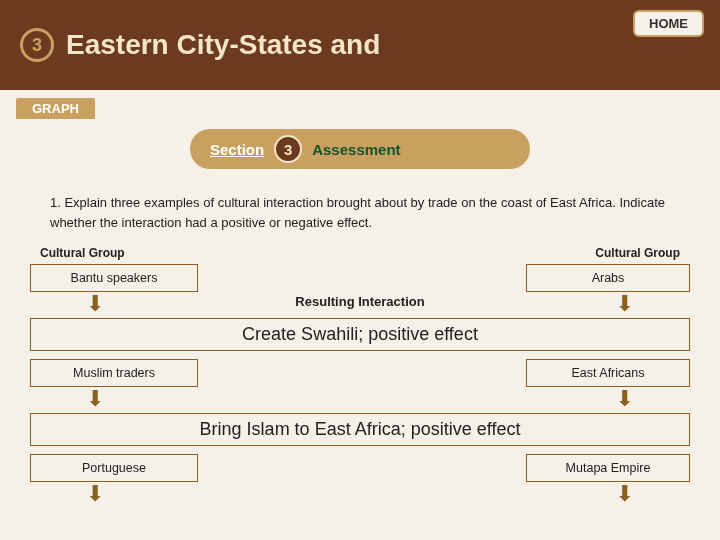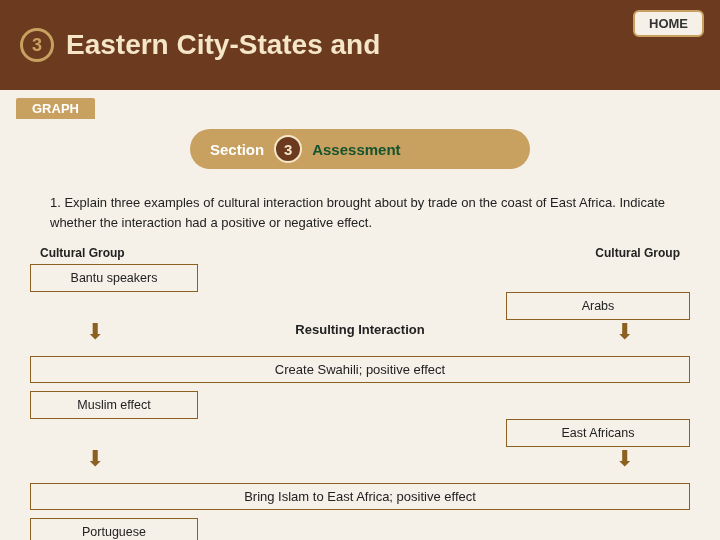--- a/index.html
+++ b/index.html
@@ -82,20 +82,21 @@
       margin: 10px 0 14px 0;
       width: 340px;
       margin-left: auto;
       margin-right: auto;
     }
     .section-label {
       color: #fff;
       font-size: 15px;
       font-weight: bold;
       margin-right: 10px;
+      text-decoration: underline;
     }
     .section-number {
       background: #6b3a1f;
       border: 2px solid #f5e6c8;
       border-radius: 50%;
       width: 28px;
       height: 28px;
       display: flex;
       align-items: center;
       justify-content: center;
@@ -137,59 +138,58 @@
       color: #222;
     }
 
     
     .diag-section {
       margin-bottom: 6px;
     }
 
     .diag-top-row {
       display: flex;
-      align-items: flex-start;
-      flex-direction: column;
+      align-items: flex-end;
     }
 
     .left-box {
       background: #f5f0e8;
       border: 1.5px solid #8b6020;
       padding: 6px 12px;
       font-size: 12.5px;
       color: #222;
       text-align: center;
       width: 168px;
     }
 
     .right-box {
       background: #f5f0e8;
       border: 1.5px solid #8b6020;
       padding: 6px 12px;
       font-size: 12.5px;
       color: #222;
       text-align: center;
-      width: 184px;
+      width: 164px;
       margin-left: auto;
     }
 
     .arrow-sym {
       font-size: 22px;
       color: #8b6020;
       line-height: 1;
     }
 
     .diag-result-row {
       background: #f5f0e8;
       border: 1.5px solid #8b6020;
       padding: 5px 10px;
-      font-size: 13px;
-      color: #222;
-      text-align: center;
-      margin-top: 12px;
+      font-size: 18px;
+      color: #222;
+      text-align: center;
+      margin-top: 2px;
     }
 
     .resulting-interaction-label {
       text-align: center;
       font-weight: bold;
       font-size: 13px;
       color: #222;
       margin: 1px 0 2px 0;
     }
   </style>
@@ -238,21 +238,21 @@
       <div style="display:flex; justify-content:space-between; padding: 1px 56px;">
         <span class="arrow-sym">⬇</span>
         <div class="resulting-interaction-label">Resulting Interaction</div>
         <span class="arrow-sym">⬇</span>
       </div>
       <div class="diag-result-row">Create Swahili; positive effect</div>
     </div>
 
     <div class="diag-section" style="margin-top: 8px;">
       <div class="diag-top-row">
-        <div class="left-box">Muslim effect</div>
+        <div class="left-box">Muslim traders</div>
         <div class="right-box">East Africans</div>
       </div>
       <div style="display:flex; justify-content:space-between; padding: 1px 56px;">
         <span class="arrow-sym">⬇</span>
         <span style="width:1px;"></span>
         <span class="arrow-sym">⬇</span>
       </div>
       <div class="diag-result-row">Bring Islam to East Africa; positive effect</div>
     </div>
 

